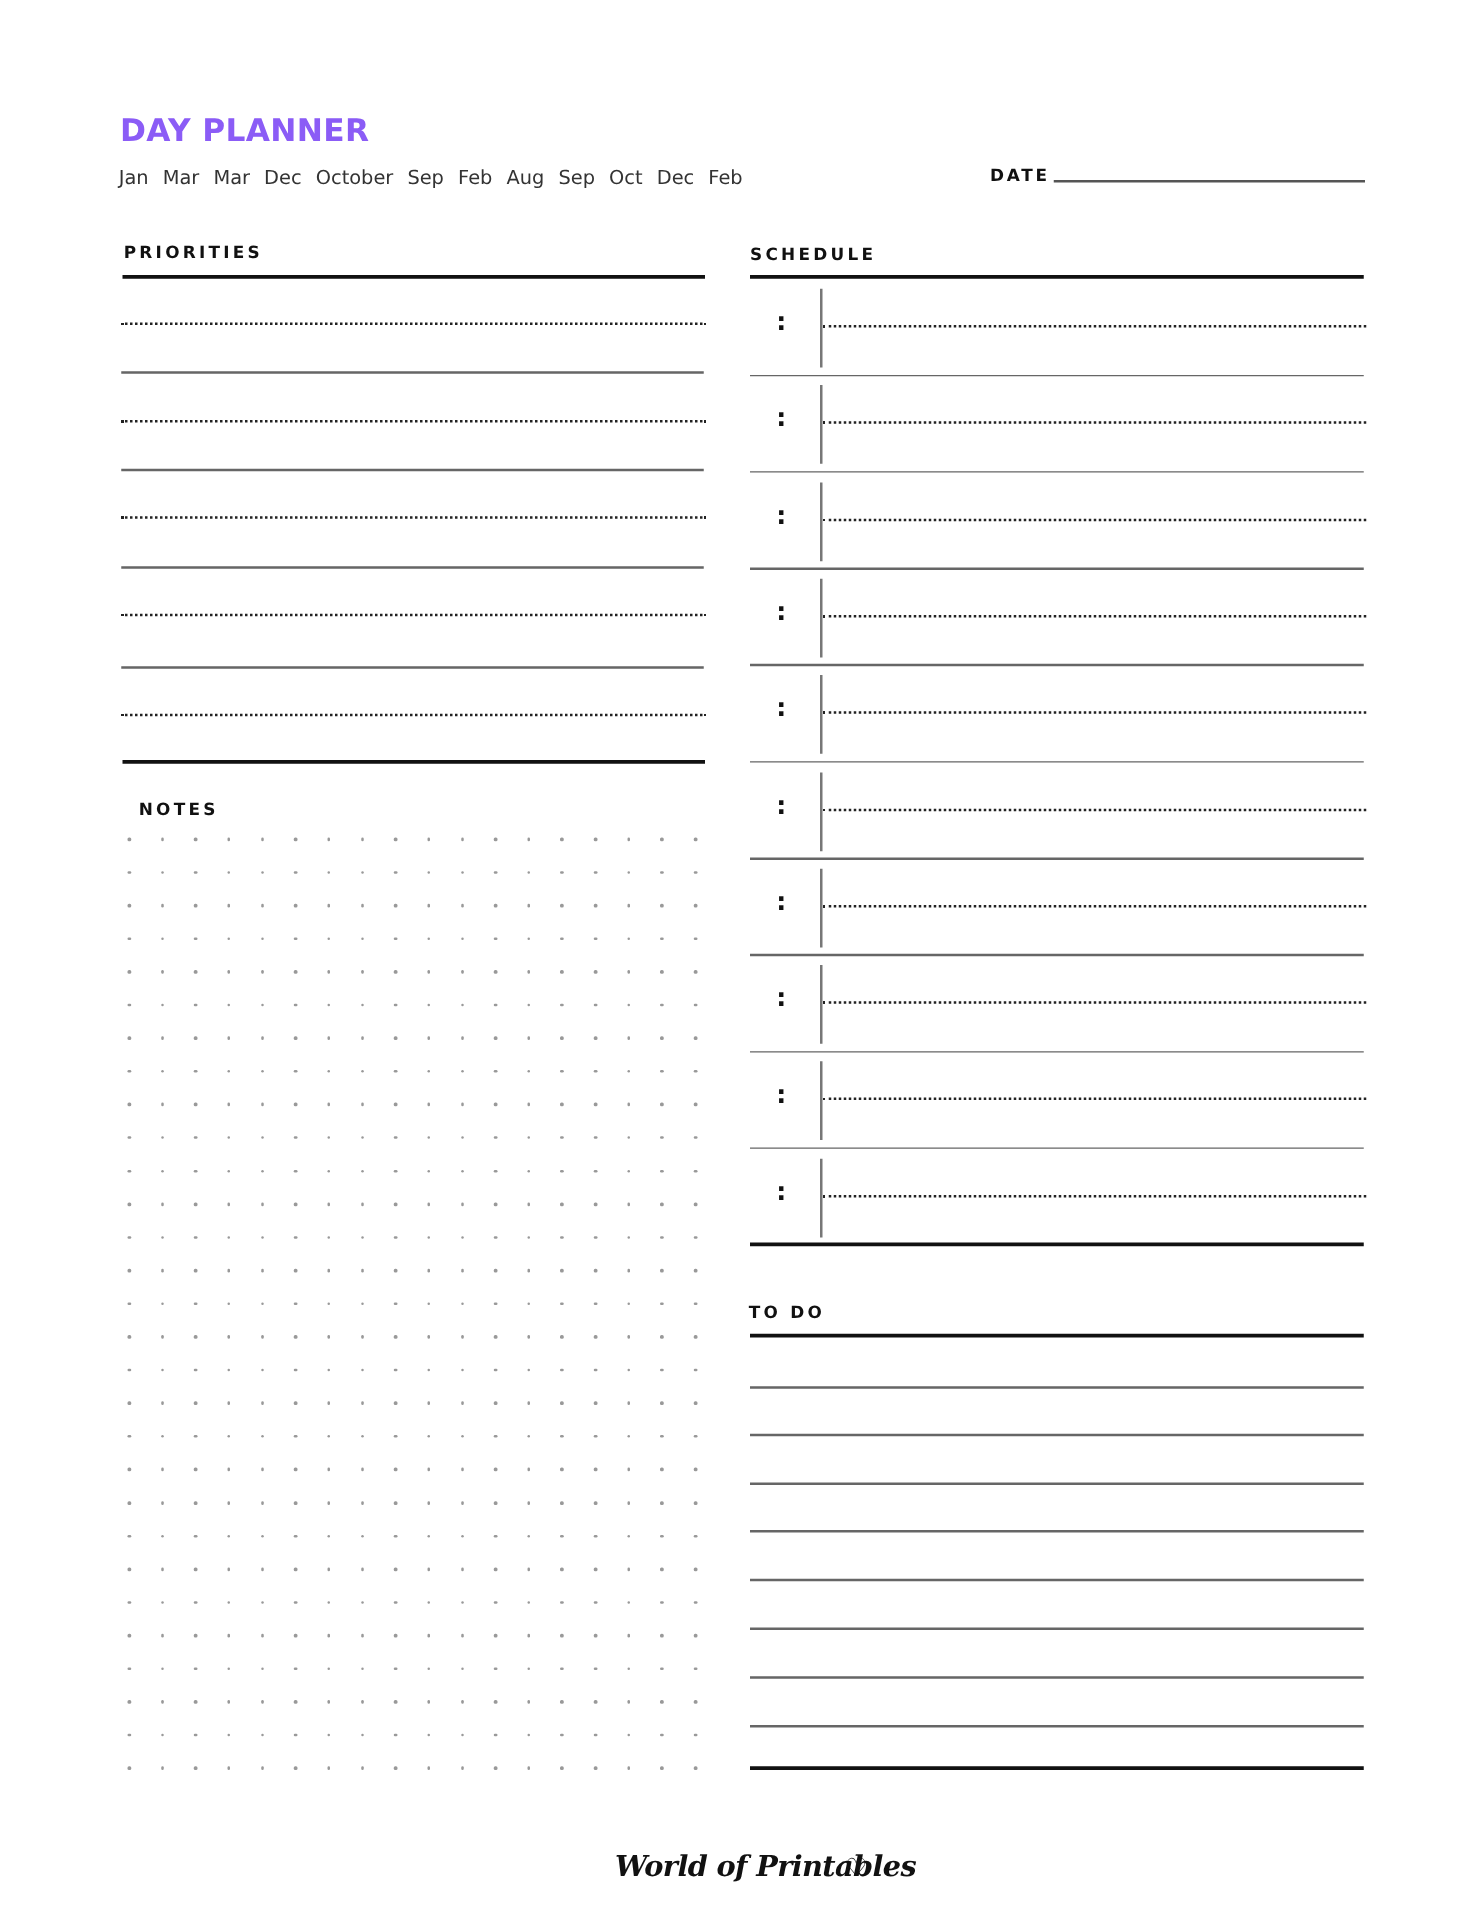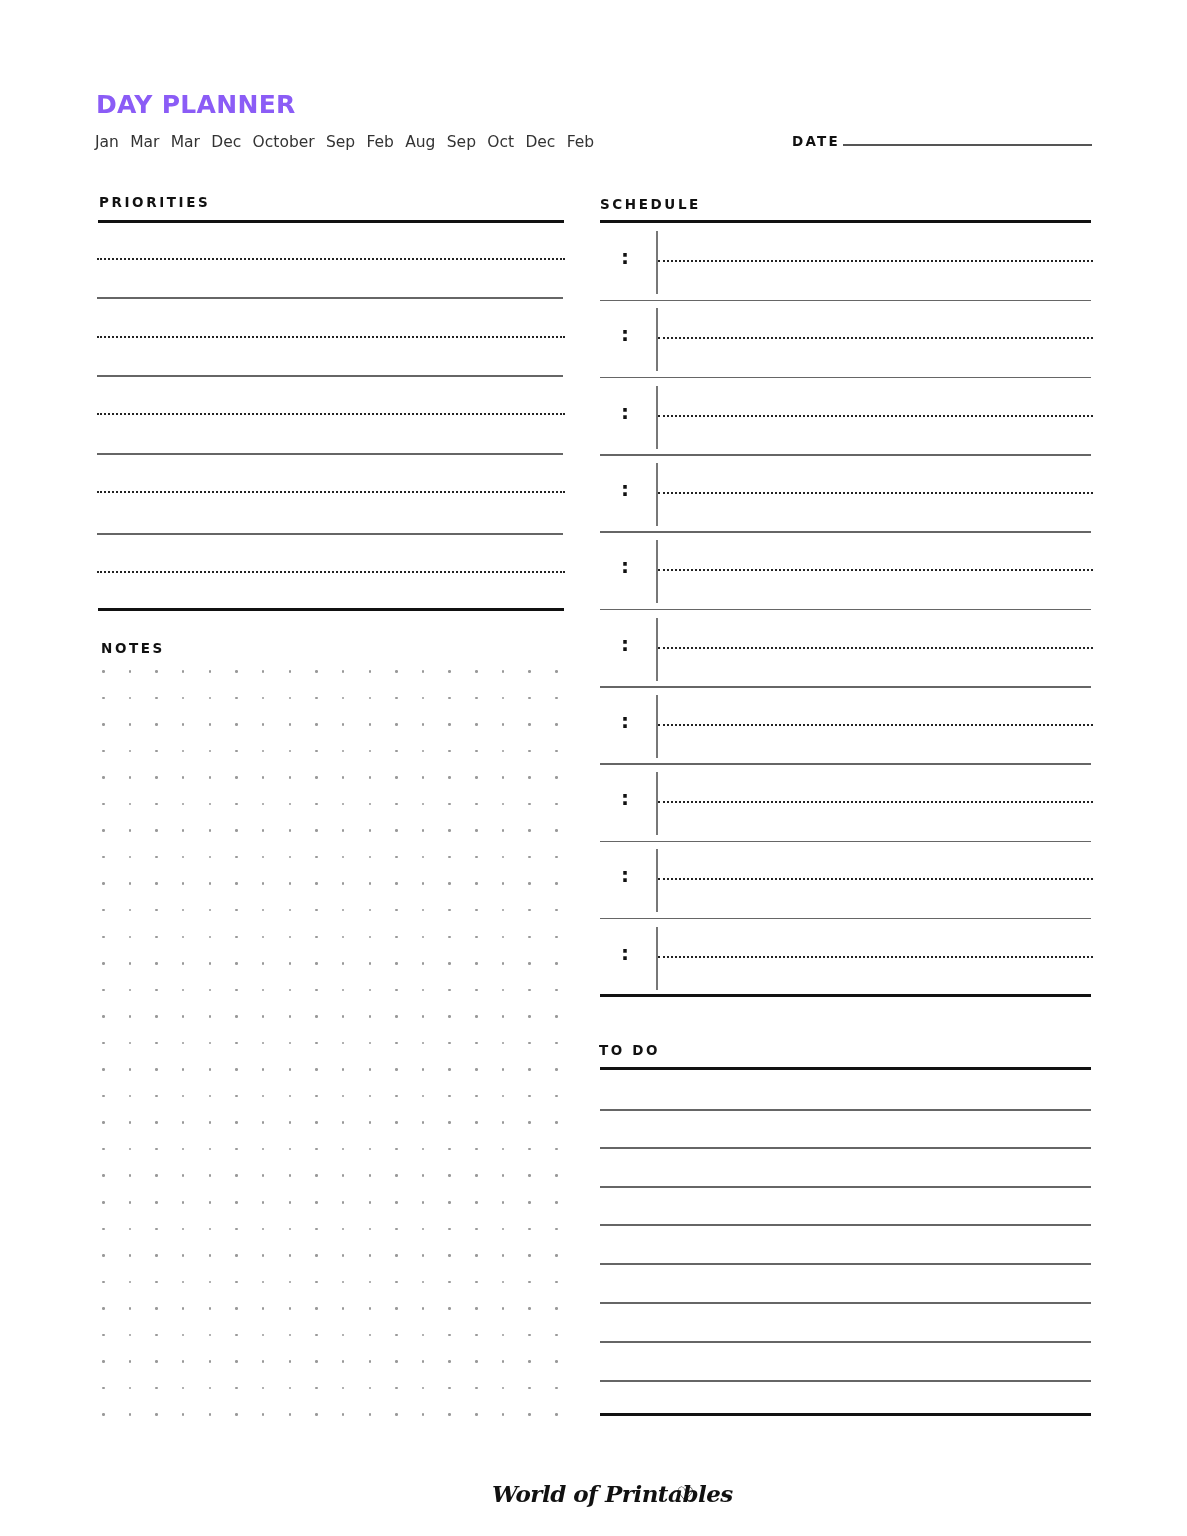--- a/index.html
+++ b/index.html
@@ -51,21 +51,21 @@
     <div class="abs dotted" style="left:97px; top:336px; width:468px;"></div>
     <div class="abs thin" style="left:97px; top:375px; width:466px;"></div>
     <div class="abs dotted" style="left:97px; top:413px; width:468px;"></div>
     <div class="abs thin" style="left:97px; top:453px; width:466px;"></div>
     <div class="abs dotted" style="left:97px; top:491px; width:468px;"></div>
     <div class="abs thin" style="left:97px; top:533px; width:466px;"></div>
     <div class="abs dotted" style="left:97px; top:571px; width:468px;"></div>
   </div>
 <div class="abs thick" style="left:98px; top:608px; width:466px;"></div>
 
-<div class="abs section-label" style="left:101px; top:640px;">NOTES</div>
+<div class="abs section-label" style="left:111px; top:640px;">NOTES</div>
 <div id="dotgrid">
     <div class="dot" style="left: 102px; top: 670px;"></div>
     <div class="dot" style="left: 128.65px; top: 670px;"></div>
     <div class="dot" style="left: 155.3px; top: 670px;"></div>
     <div class="dot" style="left: 181.95px; top: 670px;"></div>
     <div class="dot" style="left: 208.6px; top: 670px;"></div>
     <div class="dot" style="left: 235.25px; top: 670px;"></div>
     <div class="dot" style="left: 261.9px; top: 670px;"></div>
     <div class="dot" style="left: 288.55px; top: 670px;"></div>
     <div class="dot" style="left: 315.2px; top: 670px;"></div>

